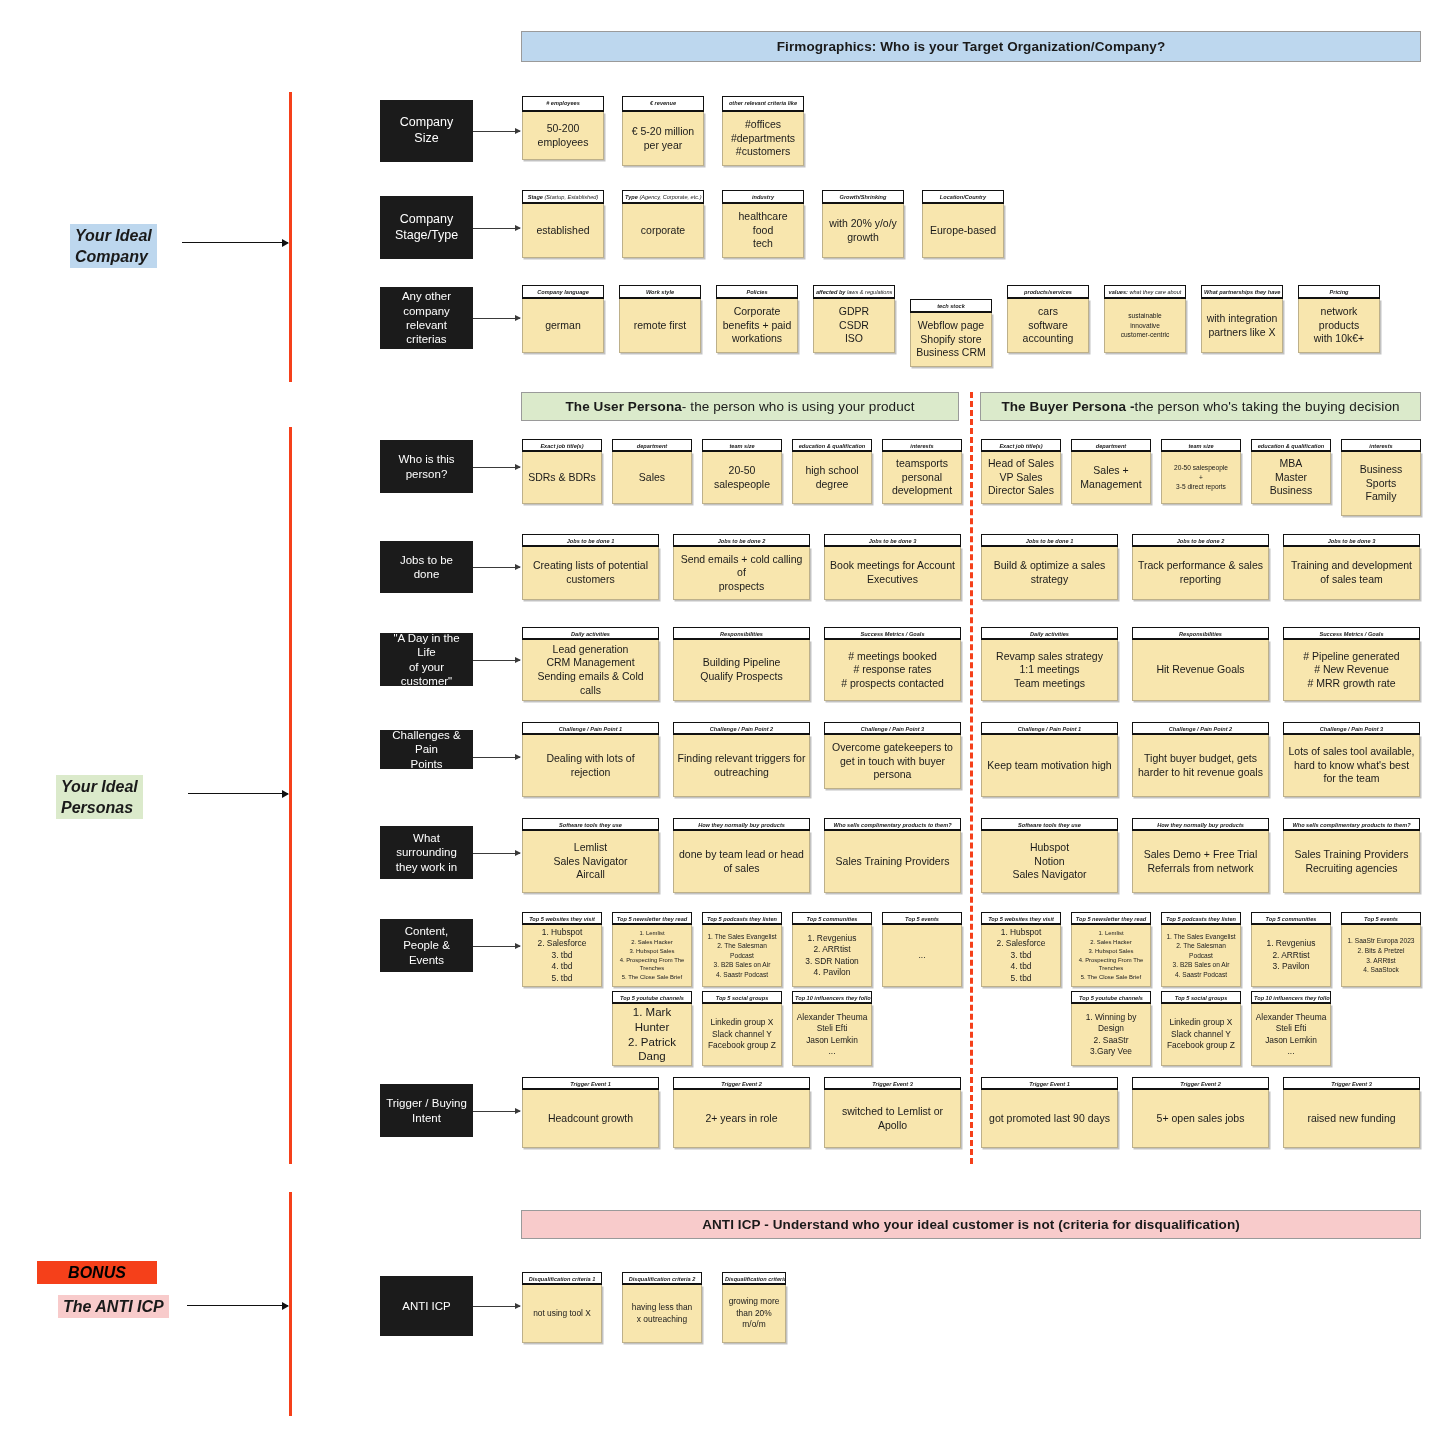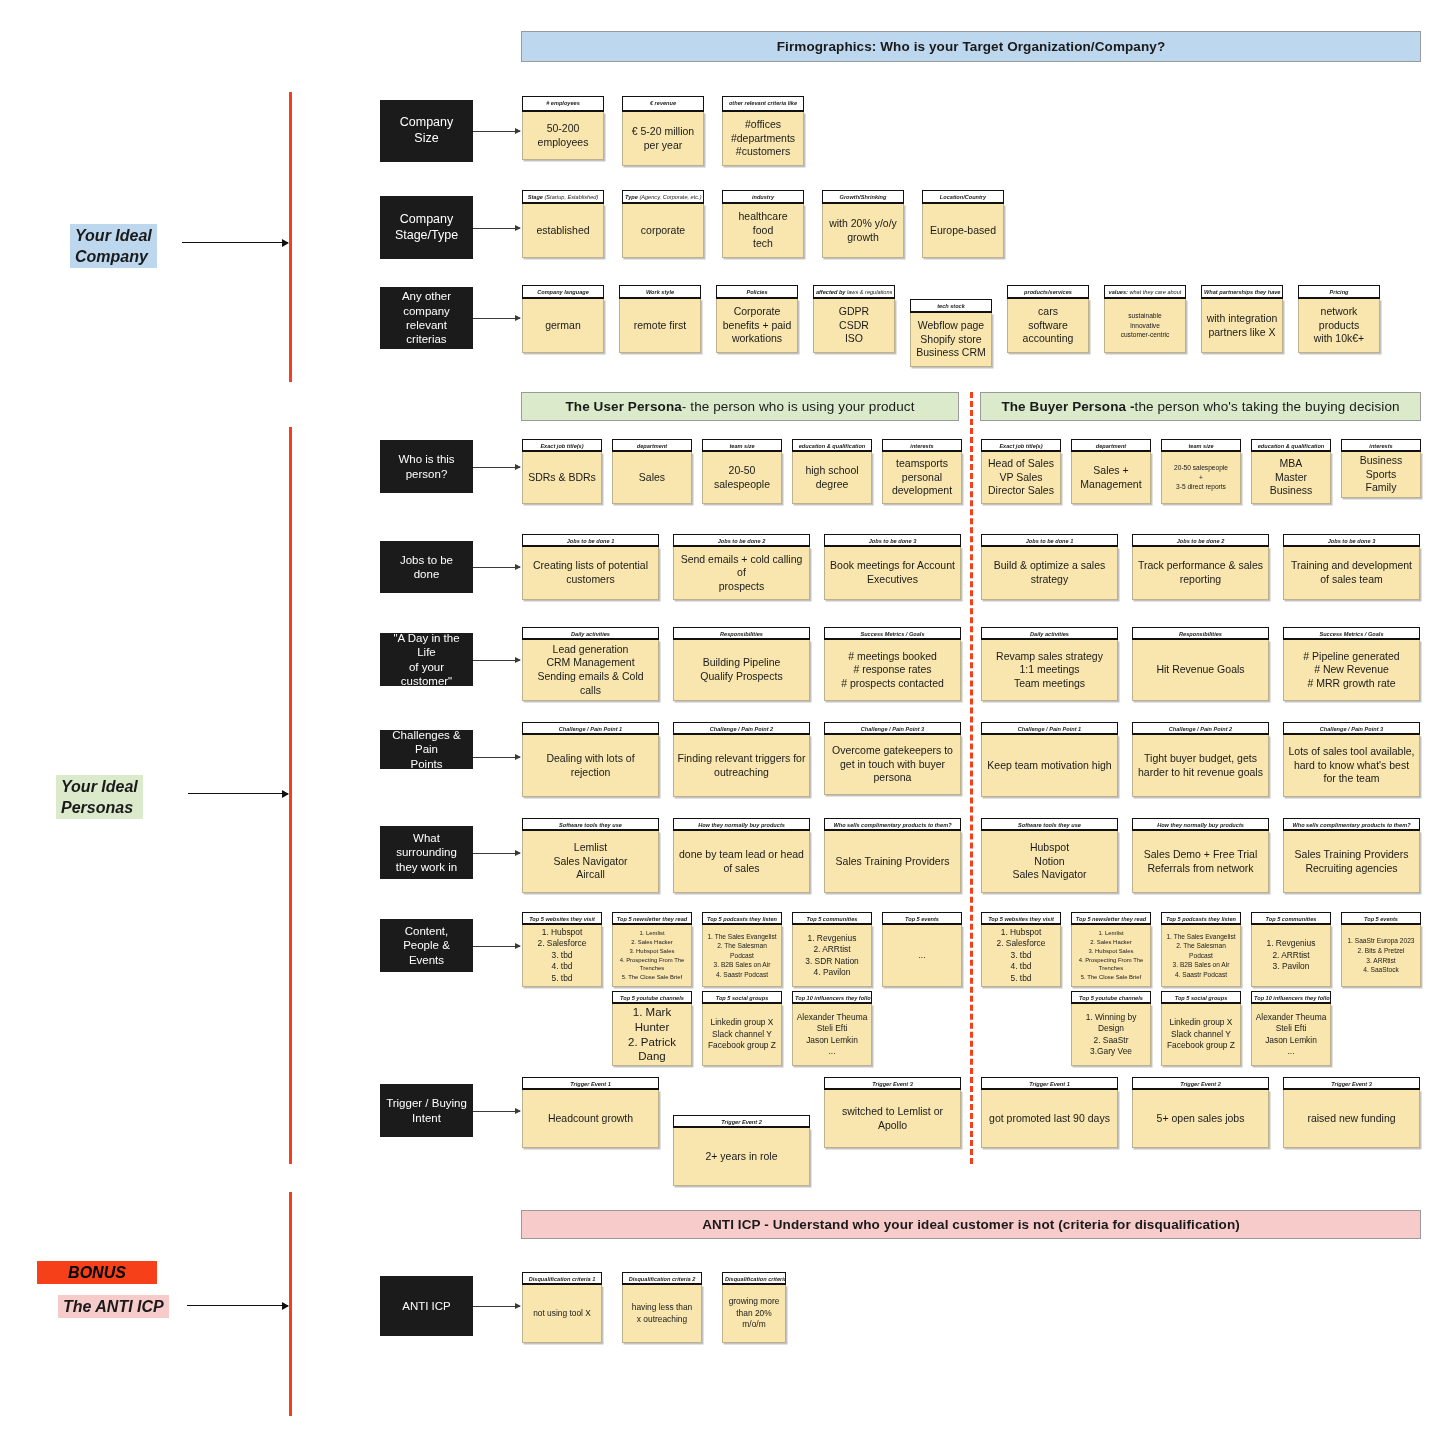--- a/index.html
+++ b/index.html
@@ -353,21 +353,21 @@
       </div>
       <div class="card" style="left: 1251px; top: 439px; width: 80px;">
         <div class="hdr" style="height: 13px;">education &amp; qualification</div>
         <div class="body " style="height: 52px;">
           <span>MBA</span>
           <span>Master Business</span>
         </div>
       </div>
       <div class="card" style="left: 1341px; top: 439px; width: 80px;">
         <div class="hdr" style="height: 13px;">interests</div>
-        <div class="body " style="height: 46px; align-items: center;">
+        <div class="body " style="height: 64px; align-items: center;">
           <span>Business</span>
           <span>Sports</span>
           <span>Family</span>
         </div>
       </div>
       <div class="card" style="left: 522px; top: 534px; width: 137px;">
         <div class="hdr" style="height: 13px;">Jobs to be done 1</div>
         <div class="body " style="height: 53px;">
           <span>Creating lists of potential</span>
           <span>customers</span>
@@ -461,21 +461,21 @@
       </div>
       <div class="card" style="left: 673px; top: 722px; width: 137px;">
         <div class="hdr" style="height: 13px;">Challenge / Pain Point 2</div>
         <div class="body " style="height: 62px;">
           <span>Finding relevant triggers for</span>
           <span>outreaching</span>
         </div>
       </div>
       <div class="card" style="left: 824px; top: 722px; width: 137px;">
         <div class="hdr" style="height: 13px;">Challenge / Pain Point 3</div>
-        <div class="body " style="height: 60px;">
+        <div class="body " style="height: 54px;">
           <span>Overcome gatekeepers to</span>
           <span>get in touch with buyer</span>
           <span>persona</span>
         </div>
       </div>
       <div class="card" style="left: 981px; top: 722px; width: 137px;">
         <div class="hdr" style="height: 13px;">Challenge / Pain Point 1</div>
         <div class="body " style="height: 62px;">
           <span>Keep team motivation high</span>
         </div>
@@ -676,21 +676,21 @@
           <span>Jason Lemkin</span>
           <span>...</span>
         </div>
       </div>
       <div class="card" style="left: 522px; top: 1077px; width: 137px;">
         <div class="hdr" style="height: 13px;">Trigger Event 1</div>
         <div class="body " style="height: 58px;">
           <span>Headcount growth</span>
         </div>
       </div>
-      <div class="card" style="left: 673px; top: 1077px; width: 137px; margin-top: 38px;">
+      <div class="card" style="left: 673px; top: 1077px; width: 137px;">
         <div class="hdr" style="height: 13px;">Trigger Event 2</div>
         <div class="body " style="height: 58px;">
           <span>2+ years in role</span>
         </div>
       </div>
       <div class="card" style="left: 824px; top: 1077px; width: 137px;">
         <div class="hdr" style="height: 13px;">Trigger Event 3</div>
         <div class="body " style="height: 58px;">
           <span>switched to Lemlist or</span>
           <span>Apollo</span>

